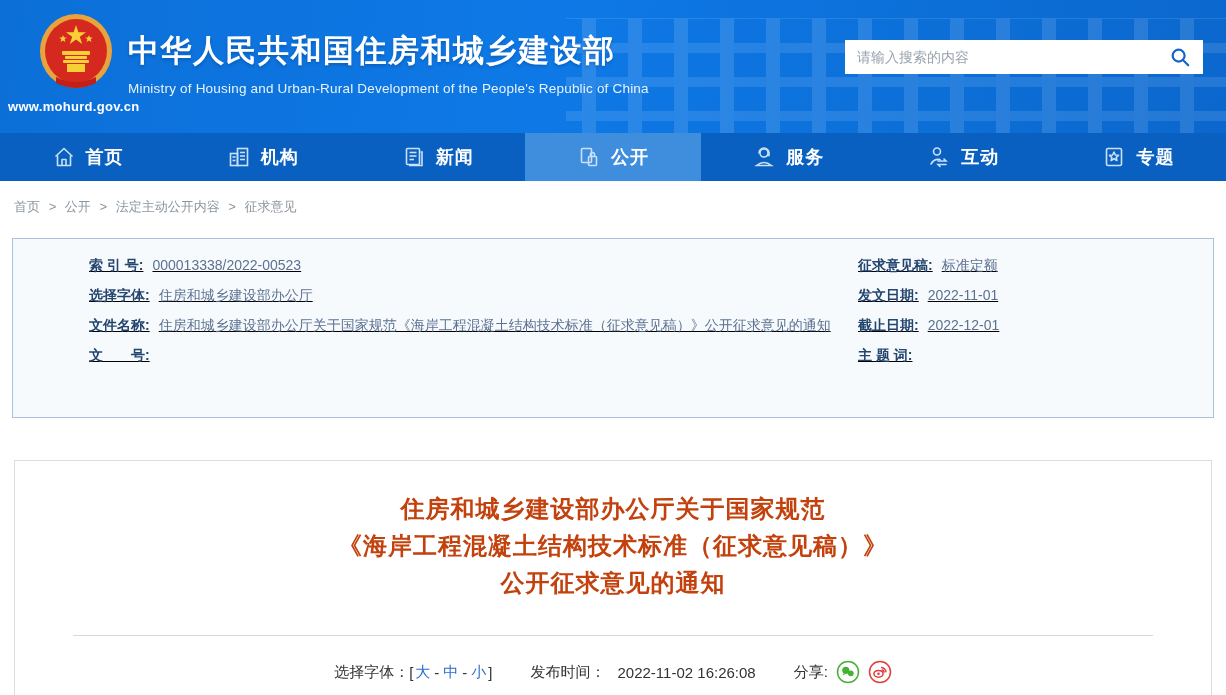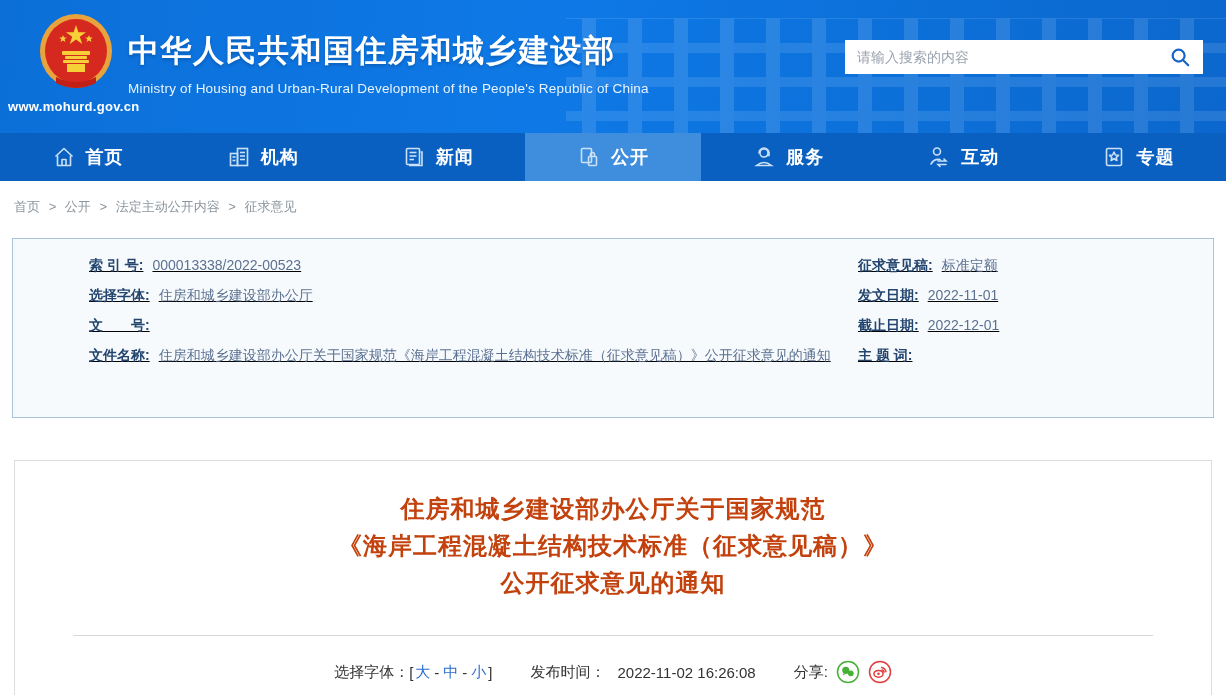--- a/index.html
+++ b/index.html
@@ -198,24 +198,24 @@
 
 <div class="meta-box">
   <div class="meta-left">
     <div class="meta-row">
       <span class="meta-label">索 引 号:</span><span class="meta-value">000013338/2022-00523</span>
     </div>
     <div class="meta-row">
       <span class="meta-label">选择字体:</span><span class="meta-value">住房和城乡建设部办公厅</span>
     </div>
     <div class="meta-row">
+      <span class="meta-label">文件名称:</span><span class="meta-value">住房和城乡建设部办公厅关于国家规范《海岸工程混凝土结构技术标准（征求意见稿）》公开征求意见的通知</span>
+    </div>
+    <div class="meta-row">
       <span class="meta-label">文　　号:</span><span class="meta-value"></span>
-    </div>
-    <div class="meta-row">
-      <span class="meta-label">文件名称:</span><span class="meta-value">住房和城乡建设部办公厅关于国家规范《海岸工程混凝土结构技术标准（征求意见稿）》公开征求意见的通知</span>
     </div>
   </div>
   <div class="meta-right">
     <div class="meta-row">
       <span class="meta-label">征求意见稿:</span><span class="meta-value">标准定额</span>
     </div>
     <div class="meta-row">
       <span class="meta-label">发文日期:</span><span class="meta-value">2022-11-01</span>
     </div>
     <div class="meta-row">

